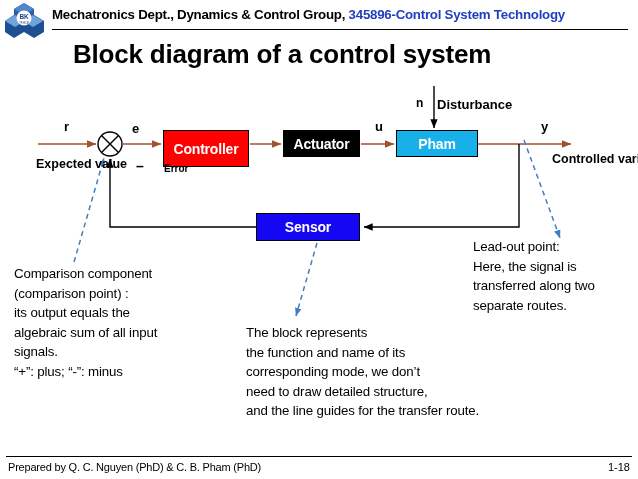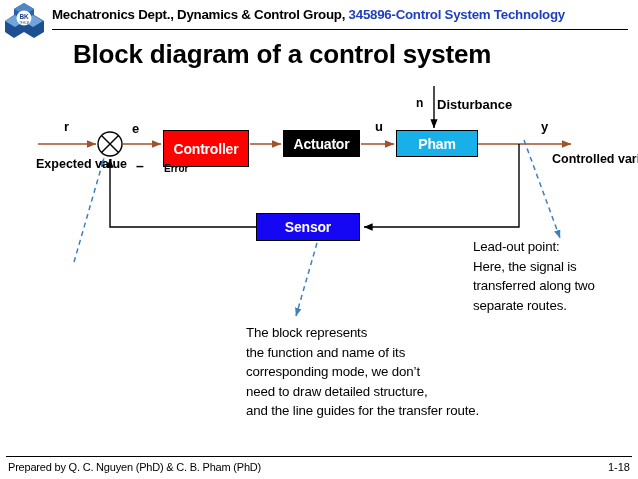--- a/index.html
+++ b/index.html
@@ -279,20 +279,26 @@
     <div class="sig" id="sig-minus">–</div>
     <div class="sig" id="sig-error">Error</div>
     <div class="sig" id="lbl-disturbance">Disturbance</div>
 
     <div class="cap" id="cap-expected">Expected
 value</div>
     <div class="cap" id="cap-controlled">Controlled
 variable</div>
   </div>
 
+  <div class="note" id="note-comparison">Comparison component
+(comparison point) :
+its output equals the
+algebraic sum of all input
+signals.
+“+”: plus;  “-”: minus</div>
   <div class="note" id="note-block">The block represents
 the function and name of its
 corresponding mode, we don’t
 need to draw detailed structure,
 and the line guides for the transfer route.</div>
   <div class="note" id="note-leadout">Lead-out point:
 Here, the signal is
 transferred along two
 separate routes.</div>
 

